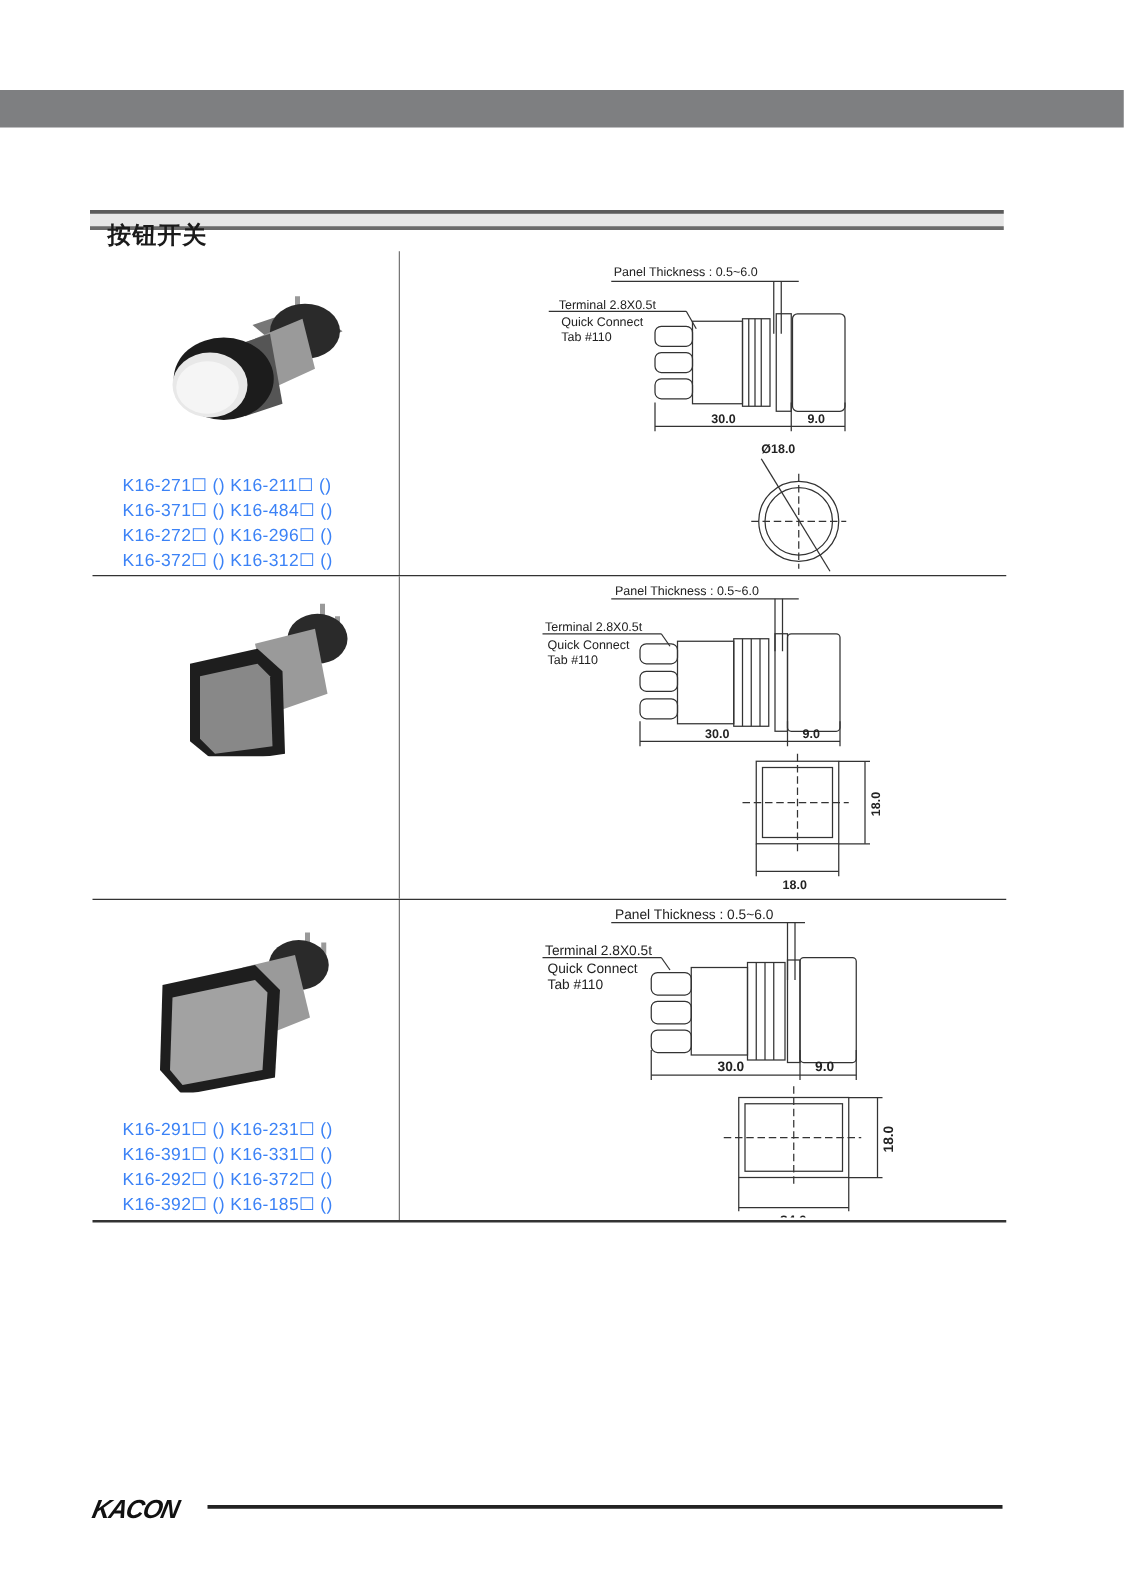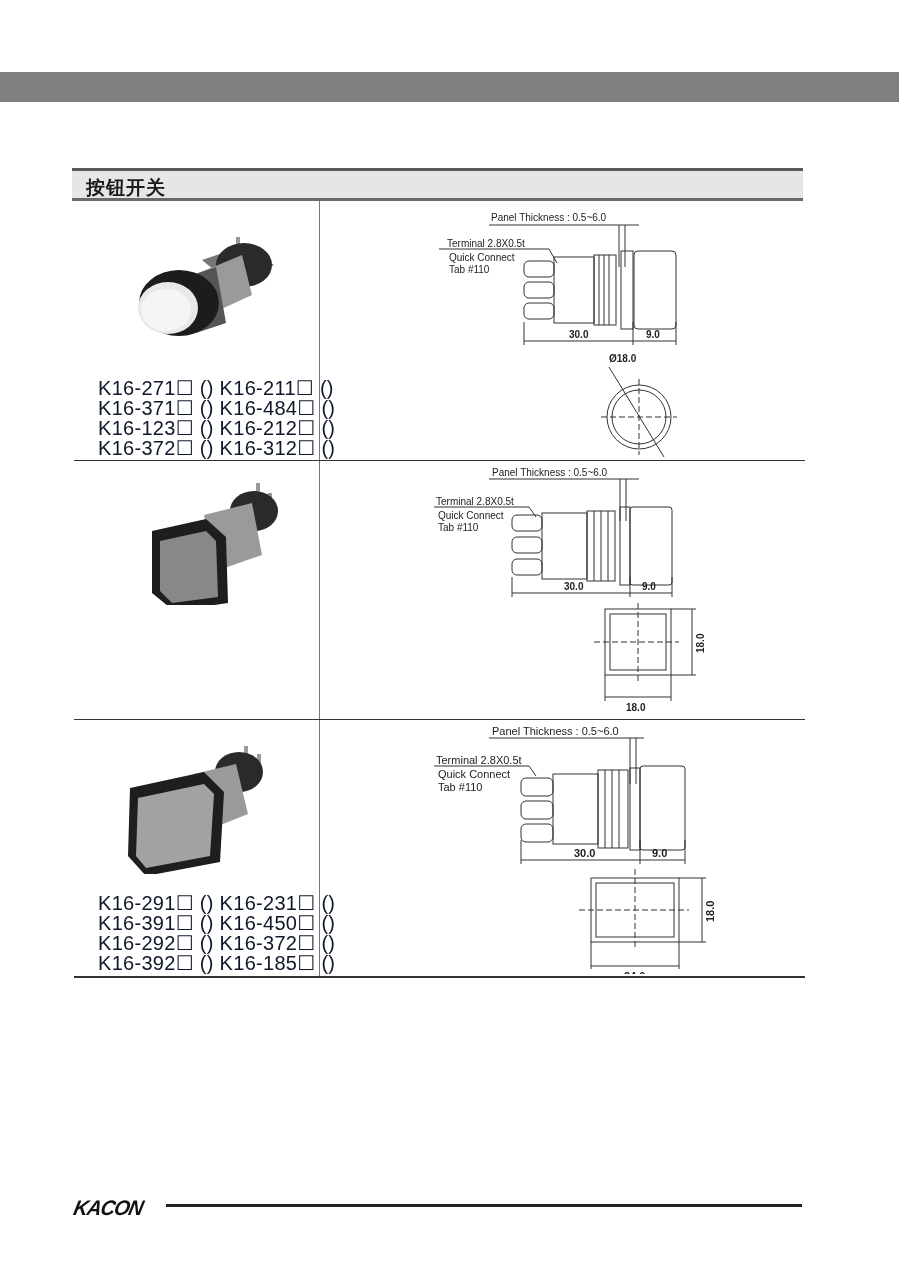--- a/index.html
+++ b/index.html
@@ -1,28 +1,28 @@
 <!DOCTYPE html>
 <html><head>
 <meta charset="utf-8">
 <style>
   html, body { margin:0; padding:0; background:#ffffff; }
   body { width:899px; height:1264px; position:relative; overflow:hidden;
          font-family:"Liberation Sans", "DejaVu Sans", sans-serif; color:#222; }
   .top-band { position:absolute; left:0; top:72px; width:899px; height:30px; background:#7e7f81; }
-  .section-header { position:absolute; left:72px; top:168px; width:731px; height:33px;
+  .section-header { position:absolute; left:72px; top:168px; width:731px; height:16px;
                     background:#e6e6e6; border-top:3px solid #5a5a5a; border-bottom:3px solid #6a6a6a; box-sizing:border-box; }
   .section-title { position:absolute; left:14px; top:4px; font-size:19px; font-weight:bold; color:#1a1a1a;
                    font-family:"DejaVu Sans", sans-serif; letter-spacing:1px; }
   .table { position:absolute; left:74px; top:201px; width:731px; }
   .row { position:relative; border-bottom:1px solid #333; box-sizing:border-box; }
   .row.last { border-bottom:2px solid #333; }
   .col-divider { position:absolute; left:245px; top:0; bottom:0; width:1px; background:#777; }
   .photo { position:absolute; }
-  .models { position:absolute; left:24px; font-size:20px; line-height:20px; color:#0f172a; letter-spacing:0.3px; }
+  .models { position:absolute; left:24px; font-size:14px; line-height:20px; color:#3b82f6; letter-spacing:0.3px; }
   .models .line { white-space:nowrap; }
   .drawing { position:absolute; }
   .drawing text { font-family:"Liberation Sans", sans-serif; fill:#222; }
   .footer-logo { position:absolute; left:74px; top:1197px; font-size:20px; font-weight:bold; font-style:italic;
                  letter-spacing:-1px; color:#111; font-family:"Liberation Sans", sans-serif; transform:skewX(-12deg) scaleY(1.05); }
   .footer-line { position:absolute; left:166px; top:1204px; width:636px; height:3px; background:#222; }
 </style>
 </head>
 <body>
 
@@ -43,21 +43,21 @@
       <ellipse cx="120" cy="50" rx="28" ry="22" fill="#2a2a2a"></ellipse>
       <path d="M70,60 L118,40 L128,80 L80,102 Z" fill="#9a9a9a"></path>
       <path d="M62,62 L92,52 L102,108 L72,118 Z" fill="#555"></path>
       <ellipse cx="55" cy="88" rx="40" ry="33" fill="#1c1c1c"></ellipse>
       <ellipse cx="44" cy="93" rx="30" ry="26" fill="#e8e8e8"></ellipse>
       <ellipse cx="42" cy="95" rx="25" ry="21" fill="#f5f5f5"></ellipse>
     </svg>
     <div class="models" style="top:177px;">
       <div class="line">K16-271☐ () K16-211☐ ()</div>
       <div class="line">K16-371☐ () K16-484☐ ()</div>
-      <div class="line">K16-123☐ () K16-212☐ ()</div>
+      <div class="line">K16-272☐ () K16-296☐ ()</div>
       <div class="line">K16-372☐ () K16-312☐ ()</div>
     </div>
     <svg class="drawing" style="left:355px;top:6px;" width="280" height="252">
       <g stroke="#333" stroke-width="1" fill="none">
         <line x1="60" y1="18" x2="210" y2="18"></line>
         <line x1="190" y1="18" x2="190" y2="60"></line>
           <line x1="196" y1="18" x2="196" y2="60"></line>
         <line x1="10" y1="42" x2="120" y2="42"></line>
         <line x1="120" y1="42" x2="128" y2="56"></line>
         <rect x="95" y="54" width="30" height="16" rx="5"></rect>
@@ -150,21 +150,21 @@
     <svg class="photo" style="left:50px;top:14px;" width="160" height="140">
       <rect x="120" y="12" width="4" height="22" fill="#999"></rect>
         <rect x="133" y="20" width="4" height="22" fill="#999"></rect>
       <ellipse cx="115" cy="38" rx="24" ry="20" fill="#2a2a2a"></ellipse>
       <path d="M70,40 L112,30 L124,80 L84,96 Z" fill="#9a9a9a"></path>
       <path d="M6,54 L80,38 L100,58 L96,128 L22,142 L4,122 Z" fill="#1e1e1e"></path>
       <path d="M14,64 L80,50 L90,60 L86,122 L22,134 L12,122 Z" fill="#a2a2a2"></path>
     </svg>
     <div class="models" style="top:173px;">
       <div class="line">K16-291☐ () K16-231☐ ()</div>
-      <div class="line">K16-391☐ () K16-450☐ ()</div>
+      <div class="line">K16-391☐ () K16-331☐ ()</div>
       <div class="line">K16-292☐ () K16-372☐ ()</div>
       <div class="line">K16-392☐ () K16-185☐ ()</div>
     </div>
     <svg class="drawing" style="left:350px;top:4px;" width="300" height="250">
       <g stroke="#333" stroke-width="1" fill="none">
         <line x1="65" y1="14" x2="220" y2="14"></line>
         <line x1="206" y1="14" x2="206" y2="60"></line>
           <line x1="212" y1="14" x2="212" y2="60"></line>
         <line x1="10" y1="42" x2="105" y2="42"></line>
         <line x1="105" y1="42" x2="112" y2="52"></line>

